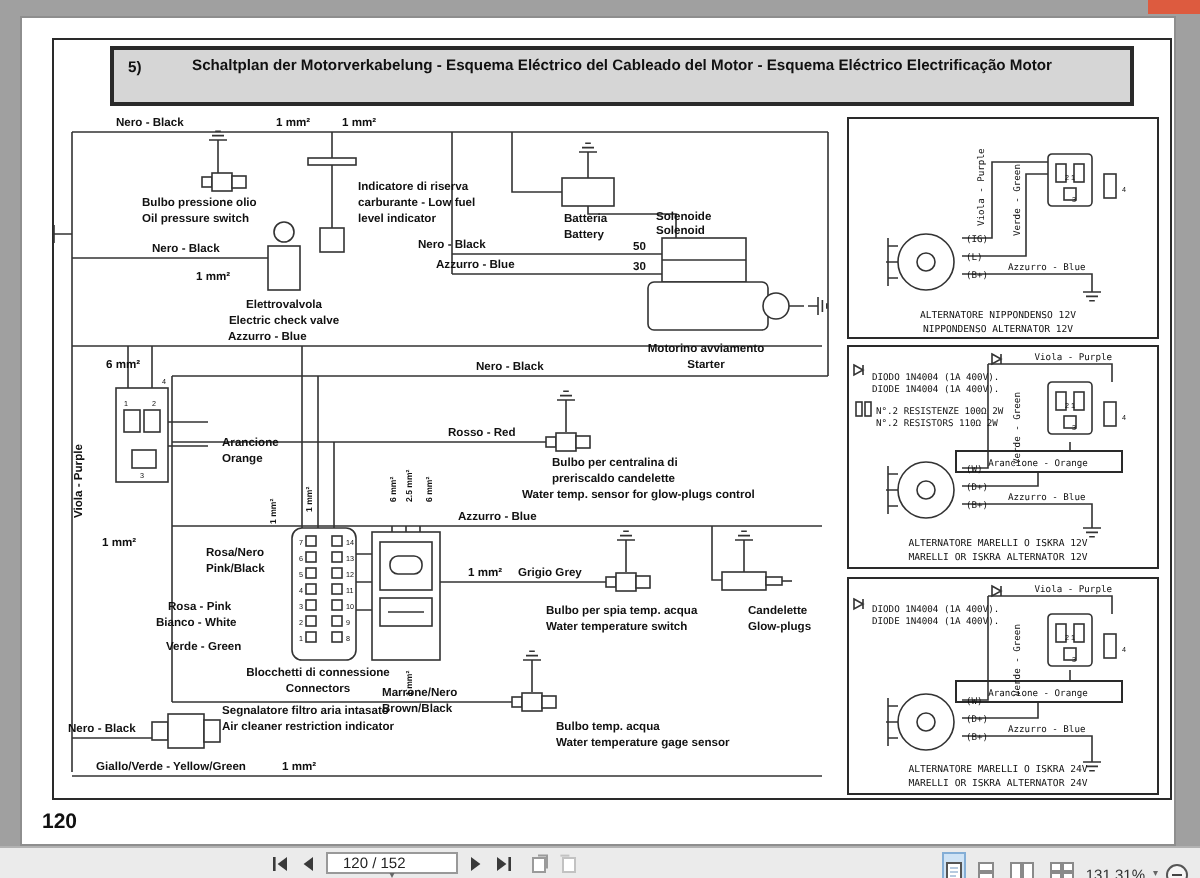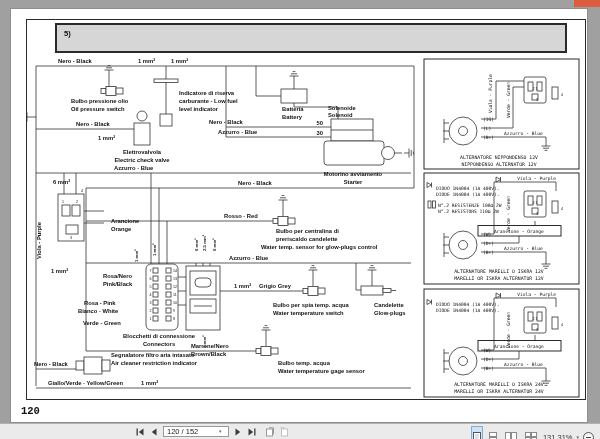--- a/index.html
+++ b/index.html
@@ -6,38 +6,38 @@
     font-family:"Liberation Sans",sans-serif;background:#a0a0a0;position:relative;}
   .corner-accent{position:absolute;right:0;top:0;width:26px;height:7px;}
   .page{position:absolute;left:10px;top:8px;width:578px;height:415px;background:#fff;
     border:1px solid #8e8e8e;box-sizing:border-box;}
   .frame{position:absolute;left:15px;top:10px;width:558px;height:379px;
     border:1px solid #2a2a2a;box-sizing:content-box;}
   .hdr{position:absolute;left:44px;top:14px;width:512px;height:30px;background:#d6d6d6;
     border:2px solid #2a2a2a;box-sizing:border-box;text-align:center;
     font-size:7.6px;font-weight:bold;color:#111;line-height:1.45;padding-top:2px;}
   .hdr .idx{position:absolute;left:7px;top:3px;}
-  .pagenum{position:absolute;left:10px;top:396px;font-size:10.5px;font-weight:bold;color:#111;font-family:Liberation Mono, monospace;}
+  .pagenum{position:absolute;left:10px;top:396px;font-size:10.5px;font-weight:bold;color:#111;}
   svg.diag{position:absolute;left:15px;top:10px;}
   .w{stroke:#333;stroke-width:.8;fill:none;}
   .bx{stroke:#2a2a2a;stroke-width:1;fill:none;}
   .fw{stroke:#333;stroke-width:.8;fill:#fff;}
   .t{font:bold 5.8px "Liberation Sans",sans-serif;fill:#111;}
   .tr{font:bold 4.3px "Liberation Sans",sans-serif;fill:#111;}
   .tp{font:3.6px "Liberation Sans",sans-serif;fill:#111;}
   .tm{font:4.6px "DejaVu Sans Mono",monospace;fill:#111;}
   .tc{font:4.8px "DejaVu Sans Mono",monospace;fill:#111;}
   .mid{text-anchor:middle;} .end{text-anchor:end;}
   .toolbar{position:absolute;left:0;top:423px;width:600px;height:16px;background:#ebebeb;
     border-top:1px solid #b2b2b2;box-sizing:border-box;}
   .nav{position:absolute;left:135px;top:2px;display:flex;align-items:center;gap:4px;}
   .zgrp{position:absolute;right:6px;top:2px;display:flex;align-items:center;gap:4px;}
   .tbtn{width:10px;height:10px;display:inline-block;}
   .pagebox{width:66px;height:11px;background:#fff;border:1px solid #999;display:flex;
-    align-items:center;box-sizing:border-box;}
+    align-items:center;box-sizing:border-box;flex-direction:column;}
   .pagebox input{border:0;outline:0;width:52px;font:7.5px "Liberation Sans",sans-serif;
     padding:0 0 0 3px;background:transparent;color:#222;}
   .caret{font-size:5px;color:#666;line-height:1;}
   .zoomtxt{font-size:7.5px;color:#333;}
   .layico{display:inline-block;padding:1px;border:1px solid transparent;}
   .layico.active{background:#cfe3f5;border:1px solid #84aed6;}
   .zmin{width:9px;height:9px;border:1px solid #555;border-radius:50%;display:inline-flex;
     align-items:center;justify-content:center;background:#f6f6f6;}
   .zmin i{display:block;width:5px;height:1px;background:#444;}
 </style>
@@ -304,20 +304,21 @@
       <text class="tp mid" x="509" y="301">2 1</text>
       <text class="tp mid" x="511" y="312">3</text>
       <text class="tp" x="535" y="307">4</text>
       <text class="tc mid" x="473" y="367">ALTERNATORE MARELLI O ISKRA 24V</text>
       <text class="tc mid" x="473" y="374">MARELLI OR ISKRA ALTERNATOR 24V</text>
     </g>
   </svg>
 
   <div class="hdr">
     <span class="idx">5)</span>
+    <div>Schaltplan der Motorverkabelung - Esquema Eléctrico del Cableado del Motor - Esquema Eléctrico Electrificação Motor</div>
   </div>
 
   <div class="pagenum">120</div>
 </div>
 
 <div class="toolbar">
   <div class="nav">
     <svg class="tbtn" viewBox="0 0 10 10">
       <rect x="1.5" y="1.5" width="1.3" height="7" fill="#3a3a3a"></rect>
         <path d="M8.5,1.5 L3.8,5 L8.5,8.5 Z" fill="#3a3a3a"></path>

